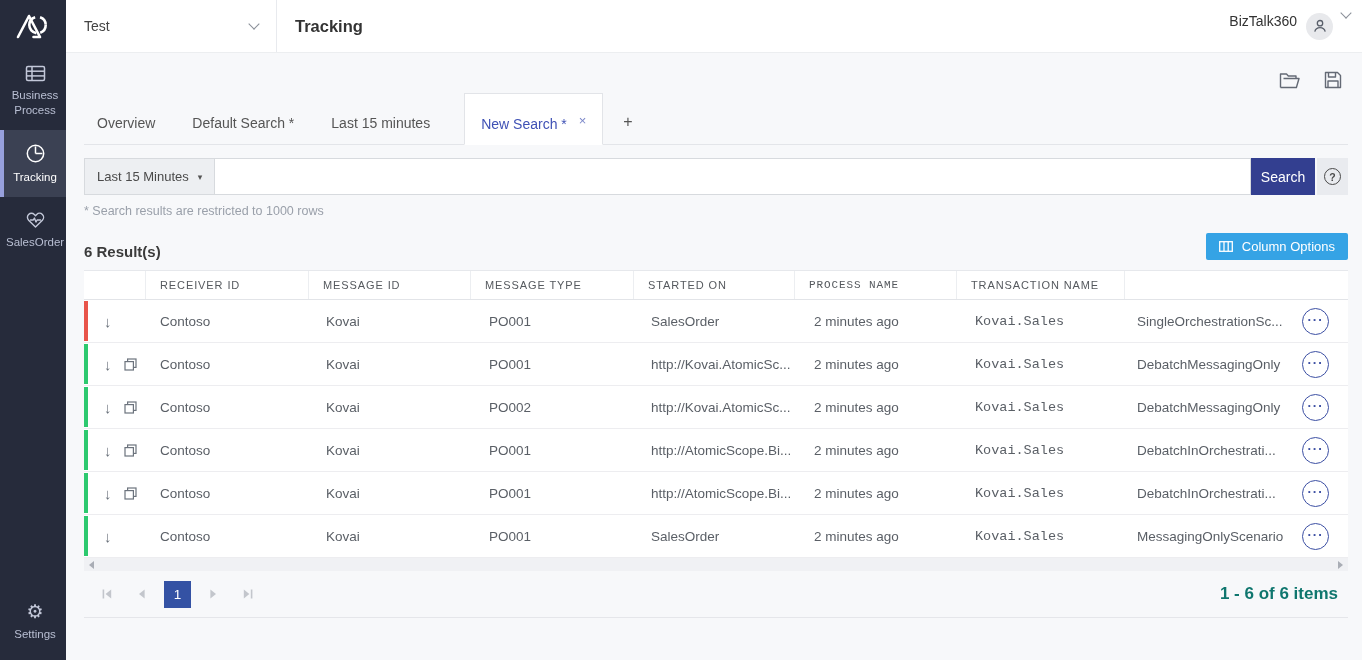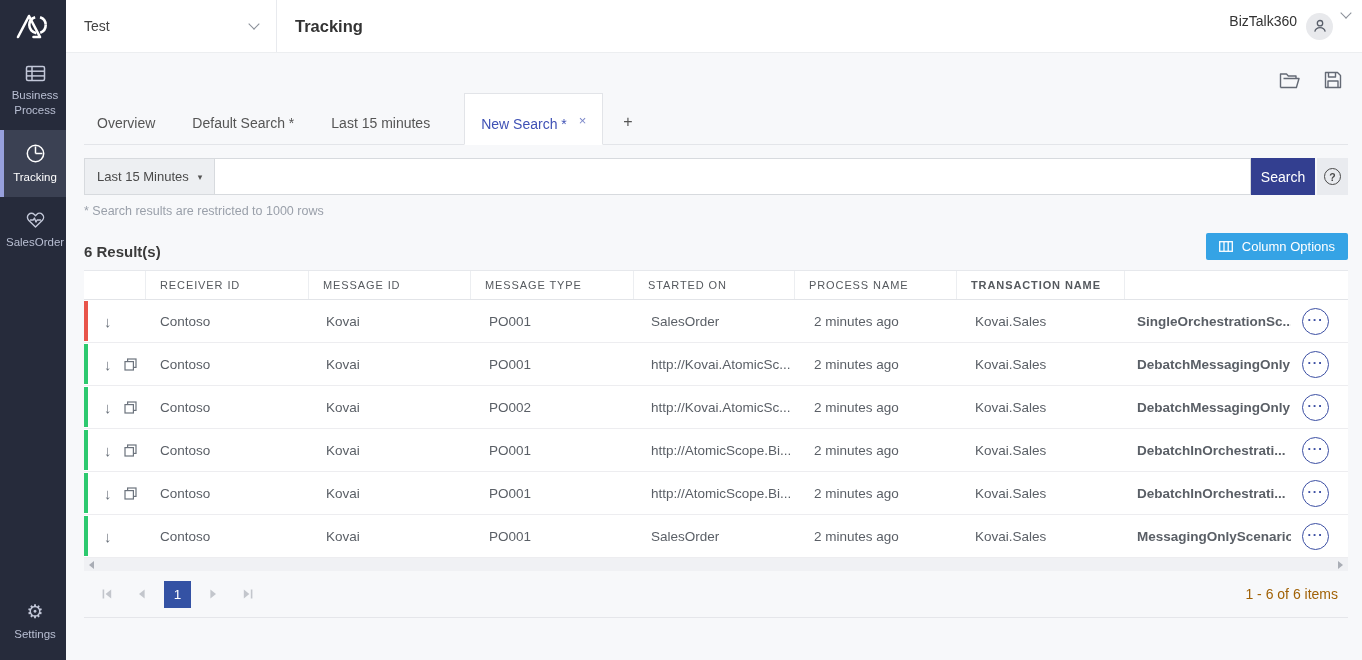--- a/index.html
+++ b/index.html
@@ -65,37 +65,37 @@
   .grid{margin-top:10px;background:#fff;border-top:1px solid #e6e8ec;}
   .ghead{display:flex;height:28px;align-items:stretch;border-bottom:1px solid #e2e4e8;background:#fff;}
   .ghead .gcell{display:flex;align-items:center;padding-left:14px;box-sizing:border-box;
     font-size:11px;letter-spacing:.9px;color:#55595e;border-right:1px solid #eceef1;cursor:pointer;}
   .ghead .gcell:last-child{border-right:none;}
   .grow{display:flex;height:42px;align-items:center;border-bottom:1px solid #ededf0;position:relative;background:#fff;cursor:pointer;}
   .status-bar{position:absolute;left:0;top:1px;bottom:1px;width:4px;}
   .gc{padding-left:14px;box-sizing:border-box;font-size:13.5px;color:#5a5f66;white-space:nowrap;overflow:hidden;}
   .gc0{width:62px;display:flex;align-items:center;gap:12px;padding-left:20px;color:#6c737d;}
   .gc1{width:166px;}.gc2{width:163px;}.gc3{width:162px;}.gc4{width:163px;}
-  .gc5{width:161px;}.gc6{width:162px;}.gc7{width:168px;font-weight:bold;}
+  .gc5{width:161px;}.gc6{width:162px;font-family:Liberation Mono, monospace;}.gc7{width:168px;}
   .gc8{width:48px;display:flex;justify-content:center;padding-left:0;overflow:visible;}
   .expand-arrow{font-size:15px;line-height:1;}
   .ellipsis-btn{width:27px;height:27px;border-radius:50%;border:1px solid #3c4fa3;color:#3c4fa3;background:#fff;
     display:flex;align-items:center;justify-content:center;font-size:13px;font-weight:bold;letter-spacing:1px;
     cursor:pointer;padding:0 0 3px 1px;box-sizing:border-box;}
 
   .hscroll{height:13px;background:#f0f1f4;display:flex;align-items:center;justify-content:space-between;padding:0 5px;cursor:pointer;}
   .tri-l{width:0;height:0;border-top:4px solid transparent;border-bottom:4px solid transparent;border-right:5px solid #a9adb5;}
   .tri-r{width:0;height:0;border-top:4px solid transparent;border-bottom:4px solid transparent;border-left:5px solid #a9adb5;}
 
   
   .pager{height:46px;display:flex;align-items:center;border-bottom:1px solid #e5e6ea;padding-left:10px;}
   .pg{width:26px;height:26px;display:flex;align-items:center;justify-content:center;margin-right:9px;cursor:pointer;}
   .pg-current{width:27px;height:27px;background:#3452a4;color:#fff;font-size:13.5px;display:flex;align-items:center;
     justify-content:center;margin-right:9px;cursor:pointer;}
-  .range{margin-left:auto;font-size:14px;color:#a16207;padding-right:10px;}
+  .range{margin-left:auto;font-size:17px;color:#0f766e;padding-right:10px;font-weight:bold;}
 </style>
 </head>
 <body>
 
 <div class="app">
 
   <aside class="sidebar">
     <div class="logo">
       <svg width="42" height="32" viewBox="0 0 42 32" fill="none">
         <path d="M6 27 L17 6 L28 27 L21.5 27" stroke="#fff" stroke-width="2.6" stroke-linejoin="round" stroke-linecap="round"></path>

